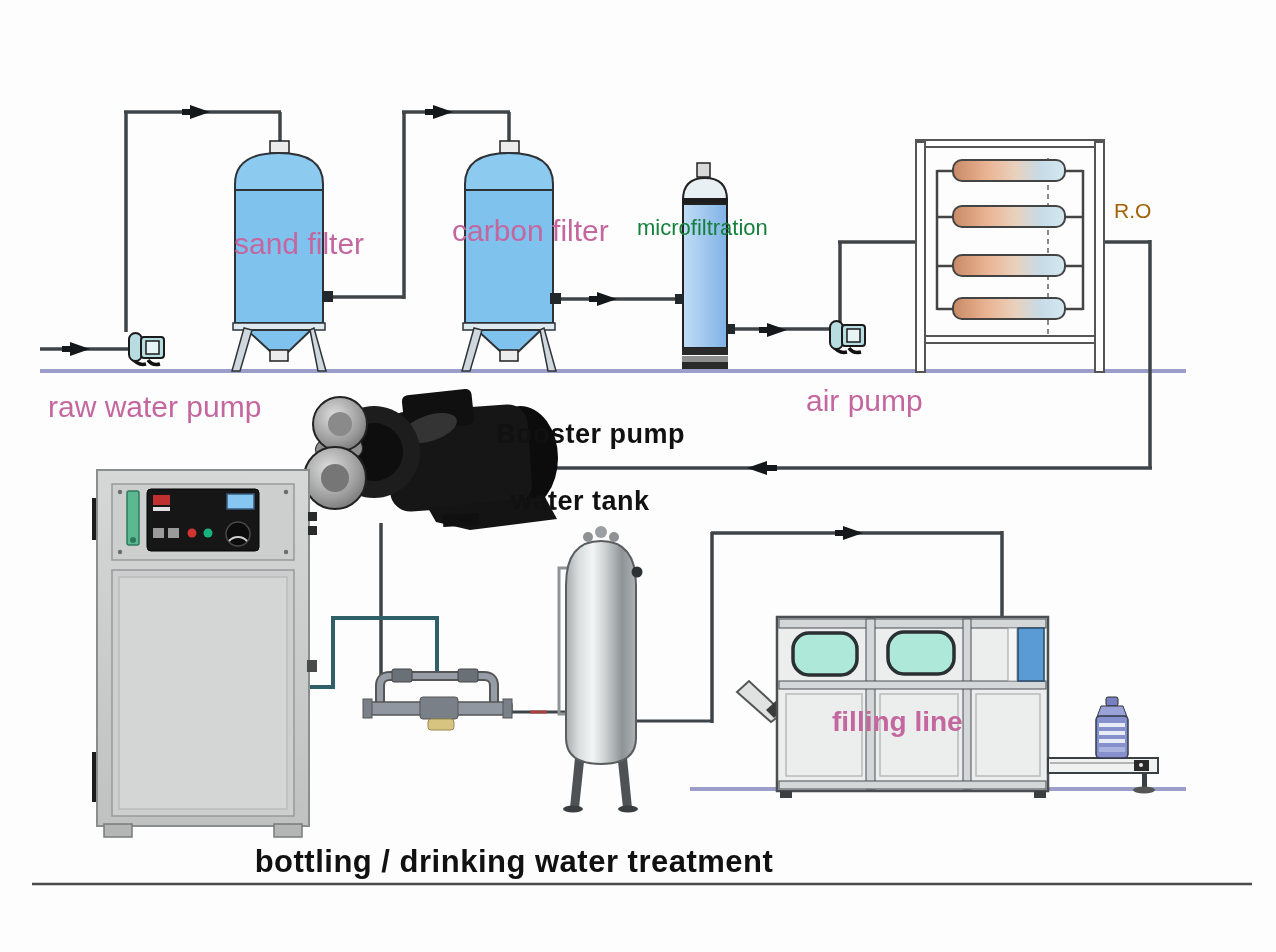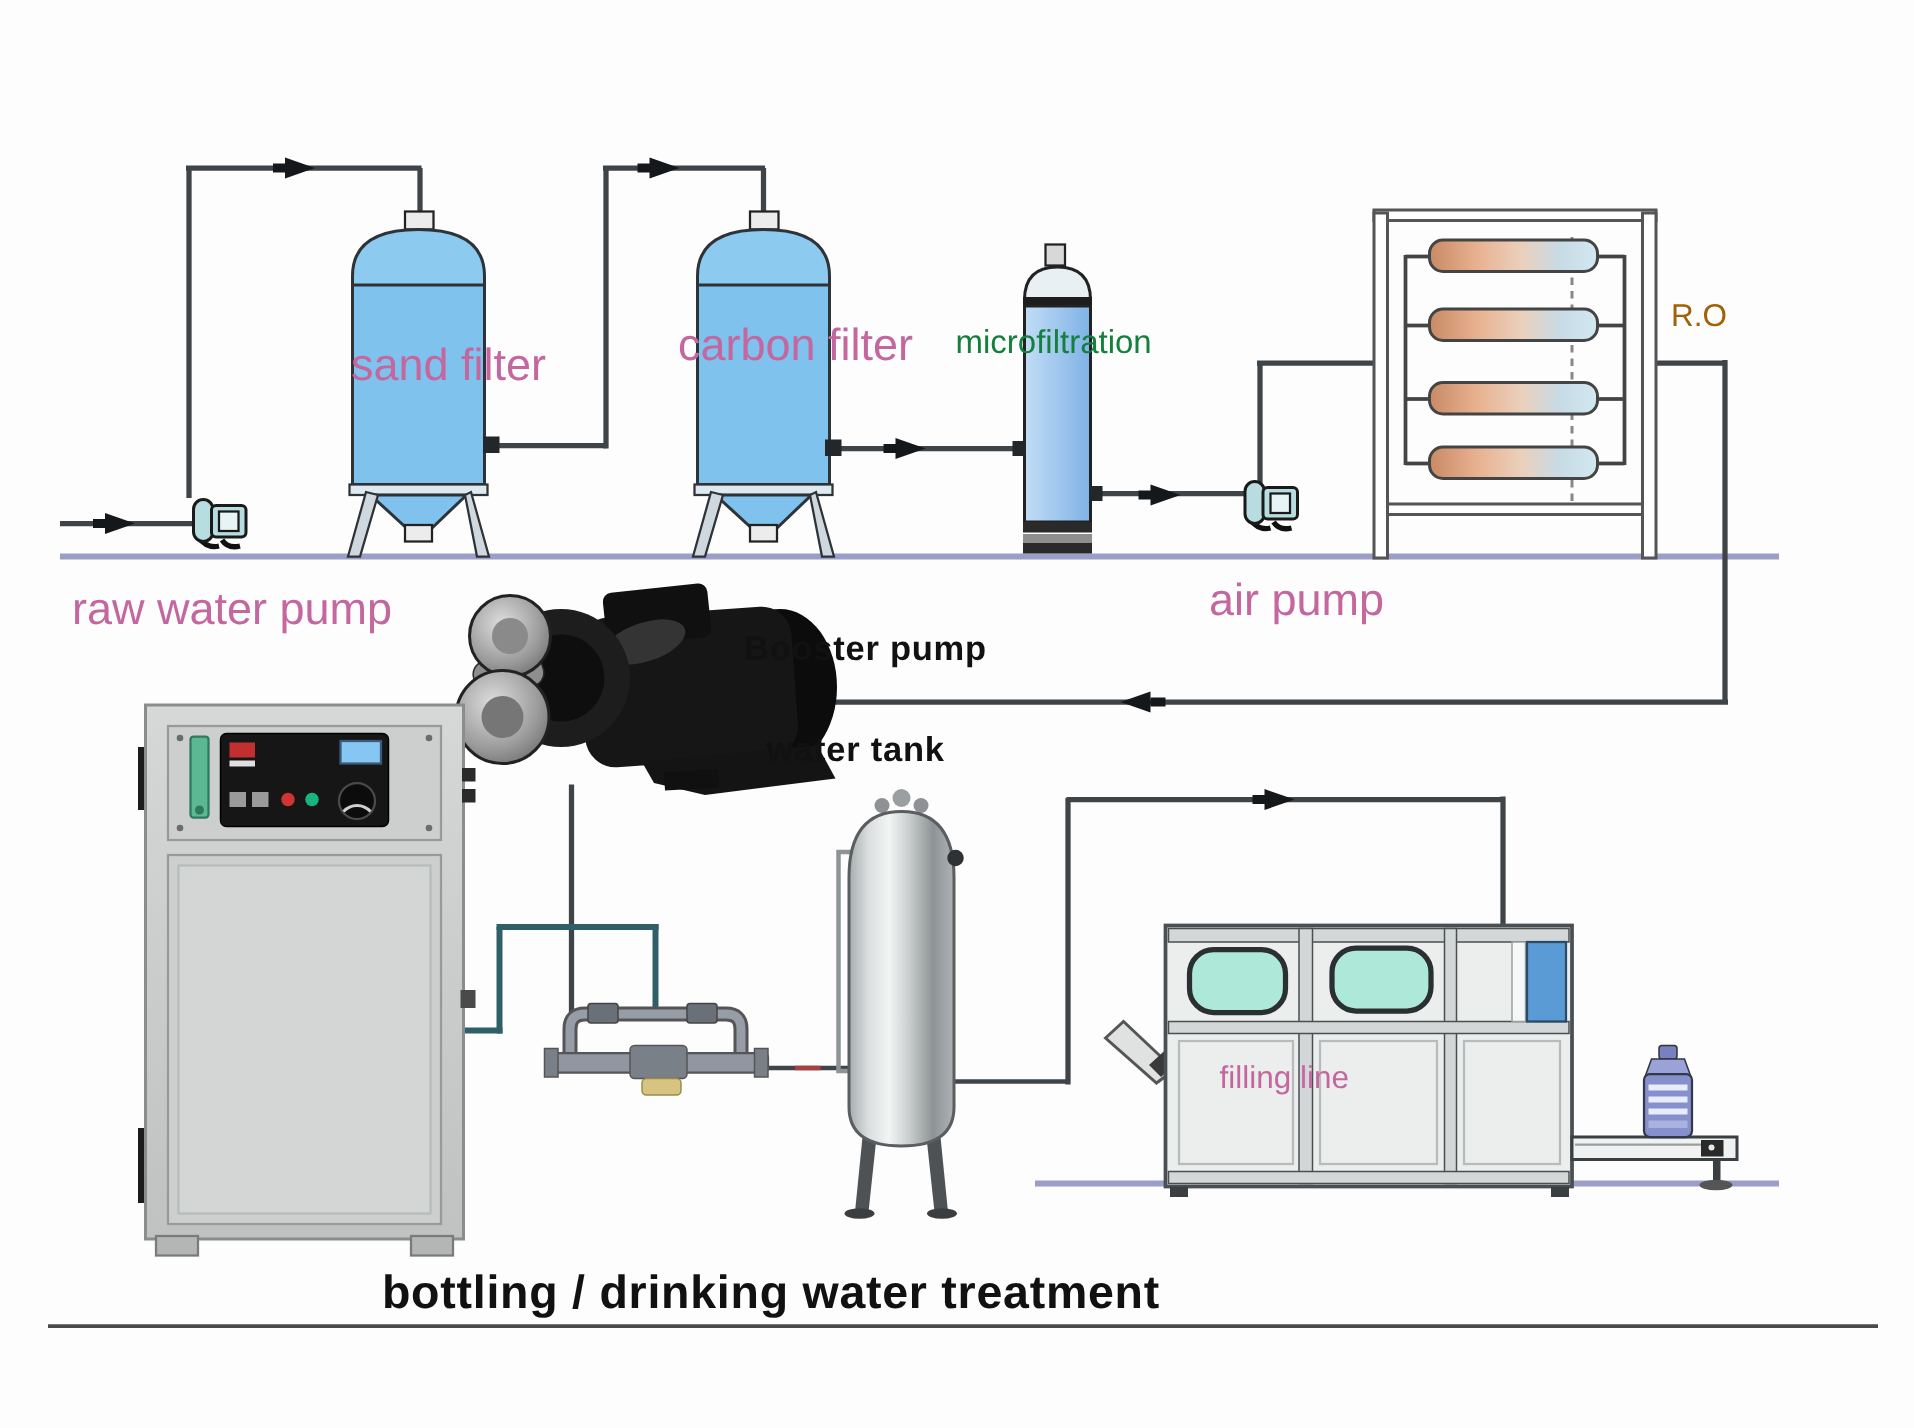--- a/index.html
+++ b/index.html
@@ -3,21 +3,21 @@
 <meta charset="utf-8">
 <style>
   html,body{margin:0;padding:0;background:#fff;}
   #stage{position:relative;width:1276px;height:952px;background:#fdfdfd;overflow:hidden;
          font-family:"Liberation Sans", sans-serif;}
   #stage svg{position:absolute;left:0;top:0;}
   .lbl{position:absolute;white-space:nowrap;line-height:1;}
   .pink{color:#c4679f;font-size:30px;}
   .purple{color:#15803d;font-size:22px;}
   .rose{color:#a16207;font-size:21px;}
-  .blackbold{color:#111;font-weight:bold;font-size:23px;letter-spacing:0.5px;}
+  .blackbold{color:#111;font-weight:bold;font-size:27px;letter-spacing:0.5px;}
   .title{color:#111;font-weight:bold;font-size:31px;letter-spacing:0.5px;}
 </style>
 </head>
 <body>
 
 <div id="stage">
 
 <svg width="1276" height="952" viewBox="0 0 1276 952">
   <defs>
     <linearGradient id="memGrad" x1="0" y1="0" x2="1" y2="0">
@@ -304,16 +304,16 @@
 </svg>
 
   <div class="lbl pink" style="left:48px;  top:392px;">raw water pump</div>
   <div class="lbl pink" style="left:234px; top:229px;">sand filter</div>
   <div class="lbl pink" style="left:452px; top:216px;">carbon filter</div>
   <div class="lbl purple" style="left:637px; top:217px;">microfiltration</div>
   <div class="lbl pink" style="left:806px; top:386px;">air pump</div>
   <div class="lbl rose" style="left:1114px;top:200px;">R.O</div>
   <div class="lbl blackbold" style="left:496px; top:421px;">Booster pump</div>
   <div class="lbl blackbold" style="left:511px; top:488px;">water tank</div>
-  <div class="lbl pink" style="left:813px; top:708px;font-size:21px;">filling line</div>
+  <div class="lbl pink" style="left:832px; top:708px;font-size:28px;font-weight:bold;">filling line</div>
   <div class="lbl title" style="left:0;right:0;top:846px;text-align:center;width:1028px;">bottling / drinking water treatment</div>
 
 </div>
 
 </body></html>

